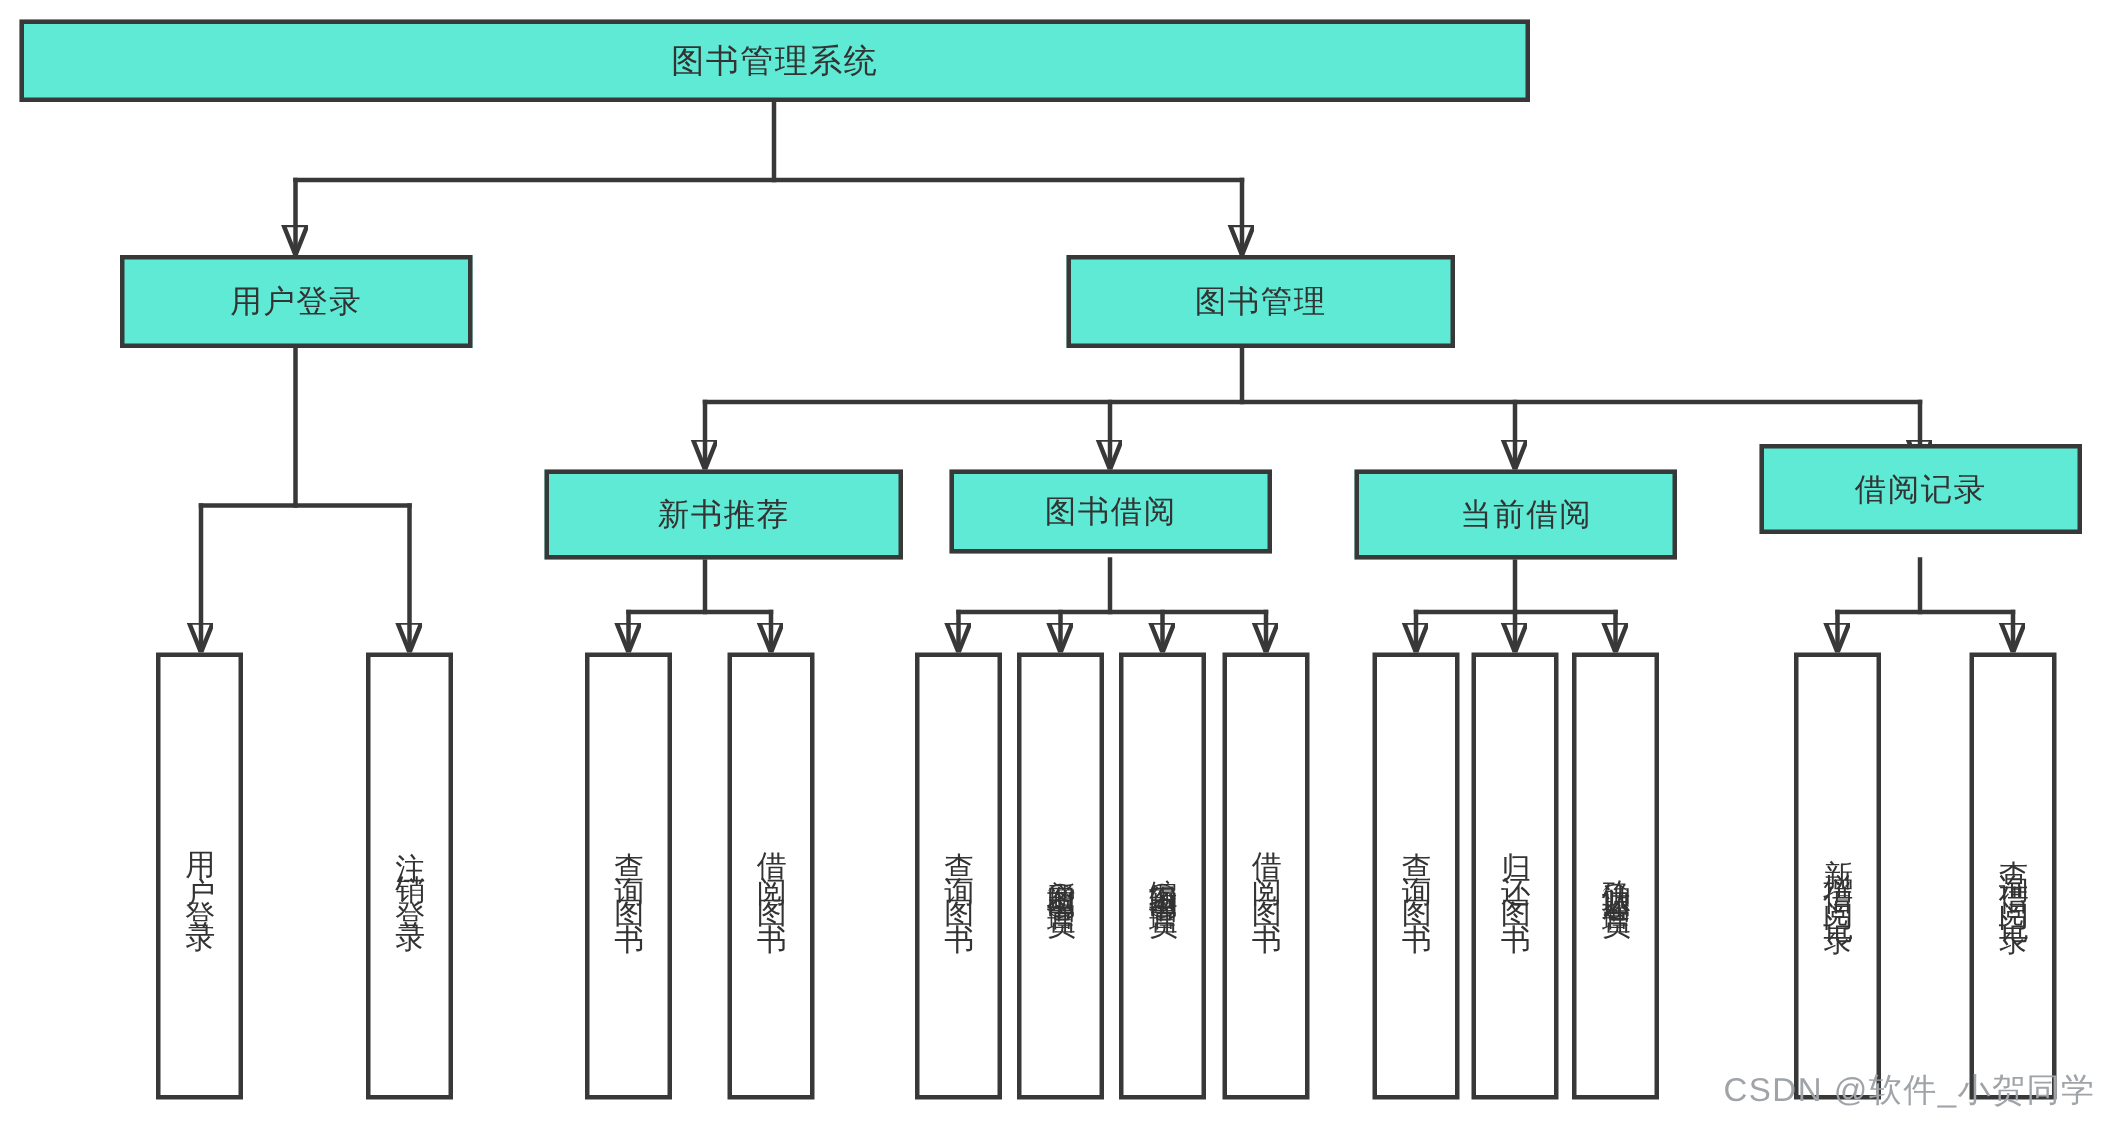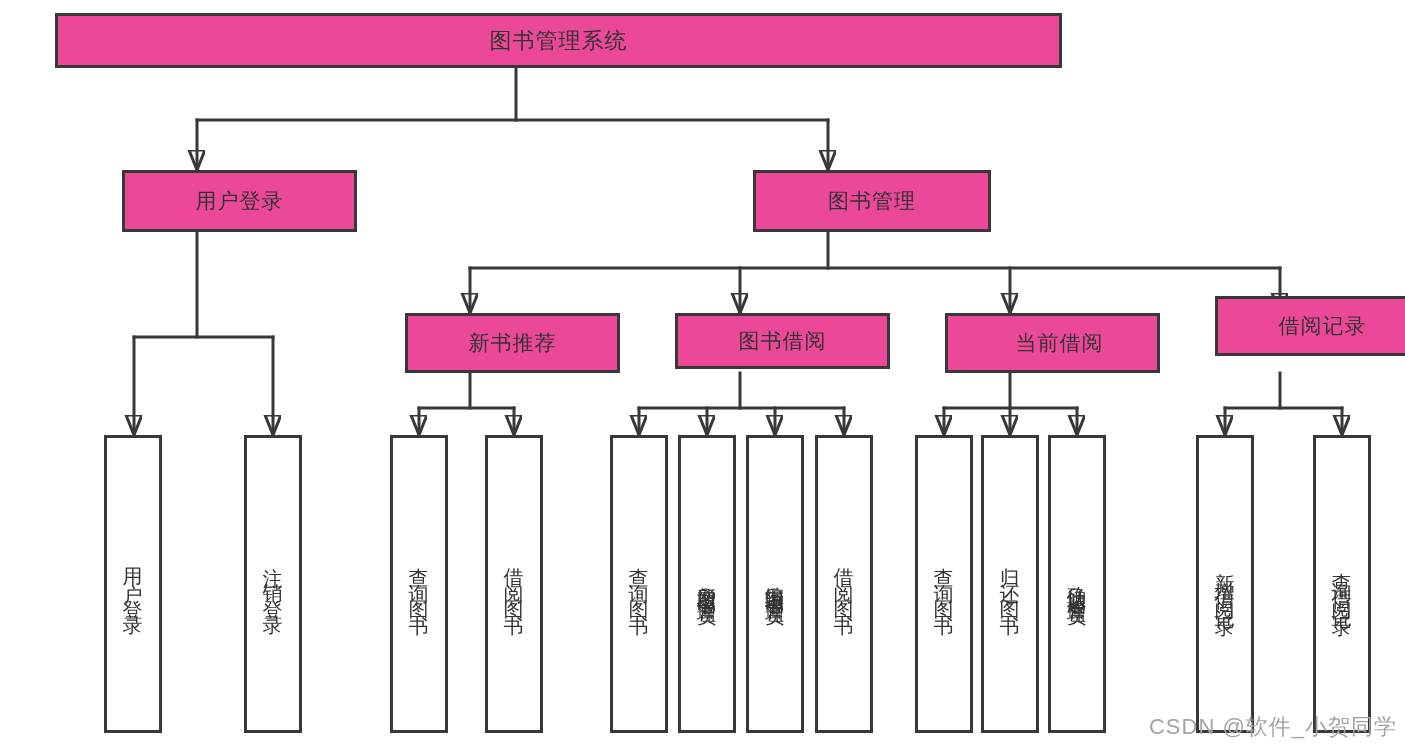--- a/index.html
+++ b/index.html
@@ -18,36 +18,35 @@
     pointer-events: none;
   }
   #connectors path {
     stroke: #383838;
     stroke-width: 3;
     fill: none;
     stroke-linecap: square;
   }
   .node {
     position: absolute;
-    background: #ec4899;
+    background: #5eead4;
     border: 3px solid #383838;
     box-sizing: border-box;
     display: flex;
     align-items: center;
     justify-content: center;
     font-size: 21px;
     color: #333333;
     letter-spacing: 1px;
     white-space: nowrap;
-    margin-left: 42px;
   }
   .b-root { left: 13px;  top: 13px;  width: 1007px; height: 55px; font-size: 22px; }
   .b-l2-0 { left: 80px;  top: 170px; width: 235px;  height: 62px; }
-  .b-l2-1 { left: 711px; top: 170px; width: 238px;  height: 62px; }
-  .b-l3-0 { left: 363px; top: 313px; width: 215px;  height: 60px; }
+  .b-l2-1 { left: 711px; top: 170px; width: 259px;  height: 62px; }
+  .b-l3-0 { left: 363px; top: 313px; width: 239px;  height: 60px; }
   .b-l3-1 { left: 633px; top: 313px; width: 215px;  height: 56px; }
   .b-l3-2 { left: 903px; top: 313px; width: 215px;  height: 60px; padding-left: 14px; }
   .b-l3-3 { left: 1173px; top: 296px; width: 215px; height: 60px; }
   .leaf {
     position: absolute;
     top: 435px;
     width: 58px;
     height: 298px;
     background: #ffffff;
     border: 3px solid #383838;

